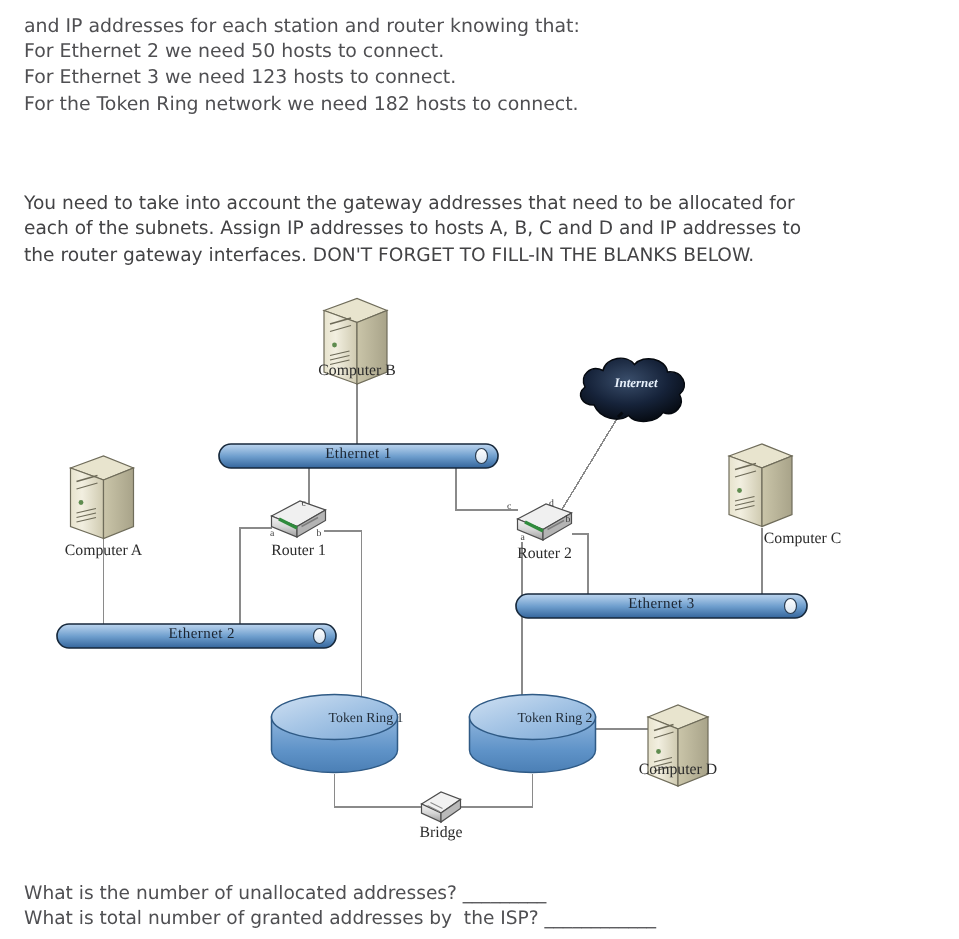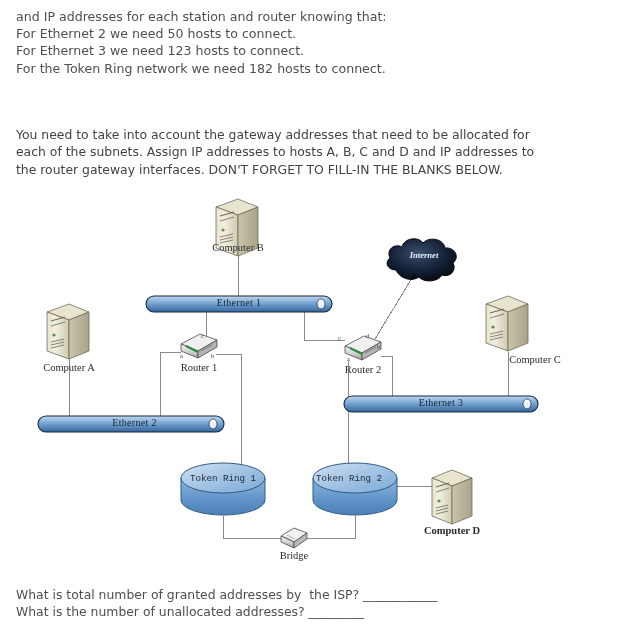--- a/index.html
+++ b/index.html
@@ -83,25 +83,26 @@
     position: absolute;
     font-family: "Liberation Serif", "DejaVu Serif", serif;
     font-size: 10px;
     color: #1b2430;
     white-space: nowrap;
     text-align: center;
     letter-spacing: 0.3px;
   }
   .ring-label {
     position: absolute;
-    font-family: Liberation Mono, monospace;
+    font-family: Liberation Serif, serif;
     font-size: 9.2px;
     color: #1f2a36;
     white-space: nowrap;
     text-align: center;
+    margin-left: 21px;
   }
   .cloud-label {
     position: absolute;
     font-family: "Liberation Serif", "DejaVu Serif", serif;
     font-size: 8.6px;
     font-weight: bold;
     color: #e8f1fb;
     white-space: nowrap;
     text-align: center;
   }
@@ -304,21 +305,21 @@
         <polygon points="281,350 294,342 307,347 294,356" fill="#f2f2f2" stroke="#4d4d4d" stroke-width="0.8"></polygon>
         <polygon points="281,350 294,356 294,362 281,356" fill="url(#routerGrad)" stroke="#4d4d4d" stroke-width="0.8"></polygon>
         <polygon points="294,356 307,347 307,353 294,362" fill="#b9b9b9" stroke="#4d4d4d" stroke-width="0.8"></polygon>
         <path d="M 285 351 L 293 355 M 287 349 L 295 353" stroke="#8a8a8a" stroke-width="0.7"></path>
       </g>
     </svg>
 
     <div class="node-label" style="left:193px; top:56px; width:90px;">Computer B</div>
     <div class="node-label" style="left:24px; top:176px; width:90px;">Computer A</div>
     <div class="node-label" style="left:490px; top:168px; width:90px;">Computer C</div>
-    <div class="node-label" style="left:407px; top:339px; width:90px;font-weight:bold;">Computer D</div>
+    <div class="node-label" style="left:407px; top:322px; width:90px;">Computer D</div>
 
     <div class="node-label" style="left:159px; top:176px; width:80px;">Router 1</div>
     <div class="node-label" style="left:323px; top:178px; width:80px;">Router 2</div>
     <div class="node-label" style="left:254px; top:364px; width:80px;">Bridge</div>
 
     <div class="bus-label" style="left:146px; top:111px; width:186px;text-align:center;">Ethernet 1</div>
     <div class="bus-label" style="left:38px; top:231px; width:193px;">Ethernet 2</div>
     <div class="bus-label" style="left:344px; top:211px; width:194px;">Ethernet 3</div>
 
     <div class="ring-label" style="left:183px; top:287px; width:80px;">Token Ring 1</div>
@@ -330,17 +331,17 @@
     <div class="port-label" style="left:211px; top:166px;">b</div>
     <div class="port-label" style="left:201px; top:146px;">c</div>
 
     <div class="port-label" style="left:347px; top:169px;">a</div>
     <div class="port-label" style="left:377px; top:157px;">b</div>
     <div class="port-label" style="left:338px; top:148px;">c</div>
     <div class="port-label" style="left:366px; top:146px;">d</div>
   </div>
 
   <div class="questions">
+    <div class="qline">What is the number of unallocated addresses? _________</div>
     <div class="qline">What is total number of granted addresses by  the ISP? ____________</div>
-    <div class="qline">What is the number of unallocated addresses? _________</div>
   </div>
 
 </div>
 
 </body></html>

